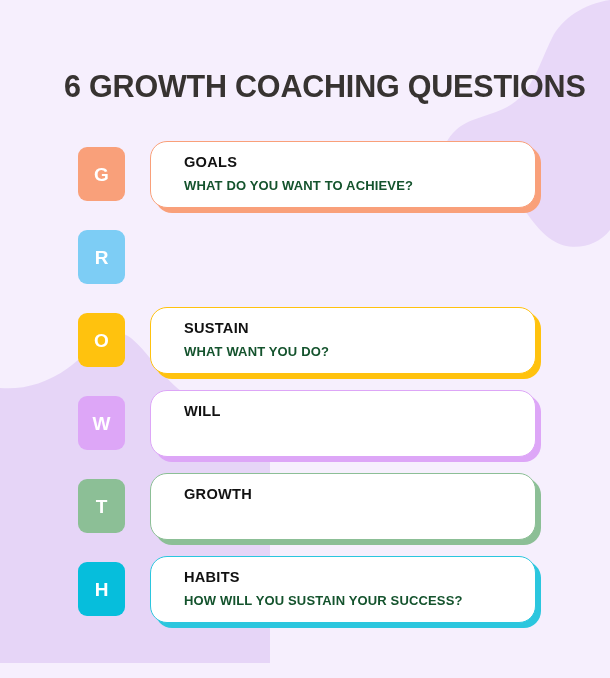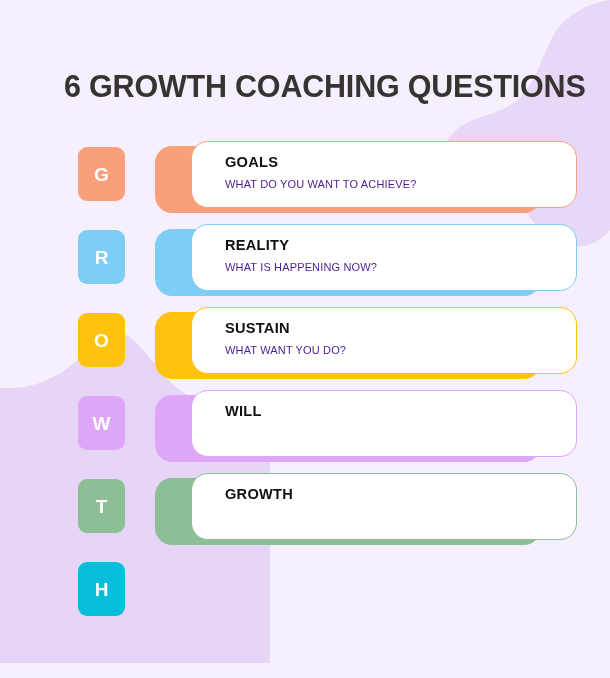--- a/index.html
+++ b/index.html
@@ -94,43 +94,42 @@
   .card {
     position: absolute;
     left: 0;
     top: 0;
     width: 386px;
     height: 67px;
     box-sizing: border-box;
     background: #ffffff;
     border-radius: 17px;
     border: 1.6px solid #cfcfcf;
-    margin-left: 41px;
   }
 
   .card-title {
     position: absolute;
     left: 33px;
     top: 12px;
     font-size: 14.6px;
     font-weight: 700;
     letter-spacing: 0.25px;
     color: #111111;
     white-space: nowrap;
     font-family: "Liberation Sans", sans-serif;
   }
 
   .card-sub {
     position: absolute;
     left: 33px;
     top: 36px;
-    font-size: 11px;
-    font-weight: 400;
+    font-size: 13px;
+    font-weight: 700;
     letter-spacing: 0.15px;
-    color: #4c1d95;
+    color: #14532d;
     white-space: nowrap;
     font-family: "Liberation Sans", sans-serif;
   }
 </style>
 </head>
 <body>
 
 <div id="poster" style="background: rgb(246, 239, 253);">
 
   <svg id="bg-decor" viewBox="0 0 610 678" width="610" height="678" xmlns="http://www.w3.org/2000/svg">
@@ -165,27 +164,20 @@
         <div class="card-title">GOALS</div>
         <div class="card-sub">WHAT DO YOU WANT TO ACHIEVE?</div>
       </div>
     </div>
   </div>
 
   <div class="row" style="top: 224px;">
     <div class="badge" style="background: rgb(125, 205, 245);">
       <span>R</span>
     </div>
-    <div class="card-wrap">
-      <div class="card-shadow" style="background: rgb(125, 205, 245);"></div>
-      <div class="card" style="border-color: rgb(125, 205, 245);">
-        <div class="card-title">REALITY</div>
-        <div class="card-sub">WHAT IS HAPPENING NOW?</div>
-      </div>
-    </div>
   </div>
 
   <div class="row" style="top: 307px;">
     <div class="badge" style="background: rgb(255, 194, 14);">
       <span>O</span>
     </div>
     <div class="card-wrap">
       <div class="card-shadow" style="background: rgb(255, 194, 14);"></div>
       <div class="card" style="border-color: rgb(255, 194, 14);">
         <div class="card-title">SUSTAIN</div>
@@ -215,15 +207,22 @@
       <div class="card" style="border-color: rgb(140, 191, 150);">
         <div class="card-title">GROWTH</div>
       </div>
     </div>
   </div>
 
   <div class="row" style="top: 556px;">
     <div class="badge" style="background: rgb(6, 190, 220);">
       <span>H</span>
     </div>
+    <div class="card-wrap">
+      <div class="card-shadow" style="background: rgb(43, 198, 222);"></div>
+      <div class="card" style="border-color: rgb(43, 198, 222);">
+        <div class="card-title">HABITS</div>
+        <div class="card-sub">HOW WILL YOU SUSTAIN YOUR SUCCESS?</div>
+      </div>
+    </div>
   </div>
 
 </div>
 
 </body></html>

